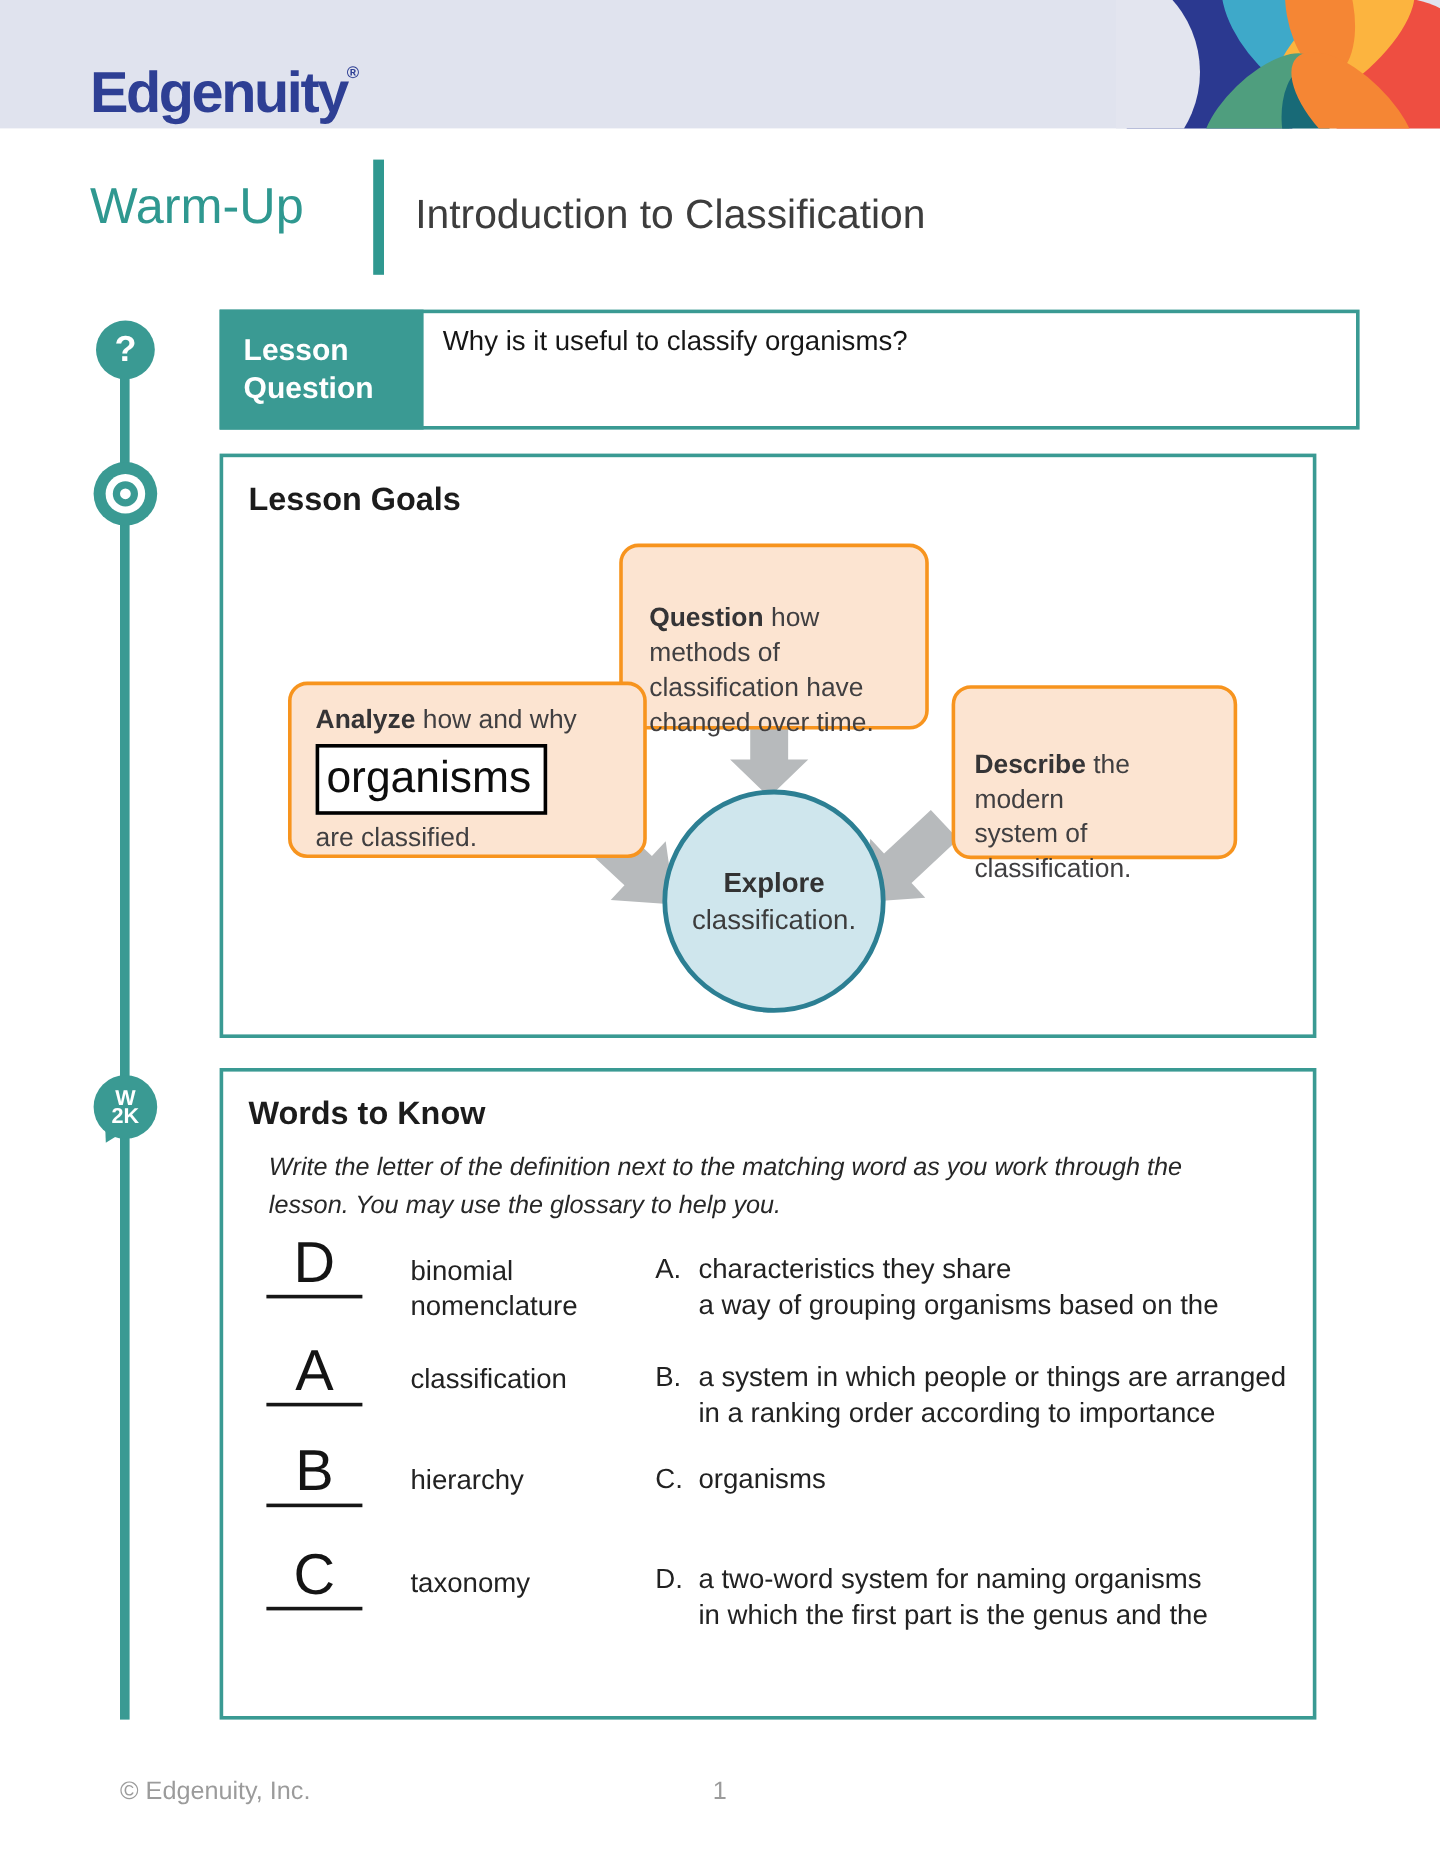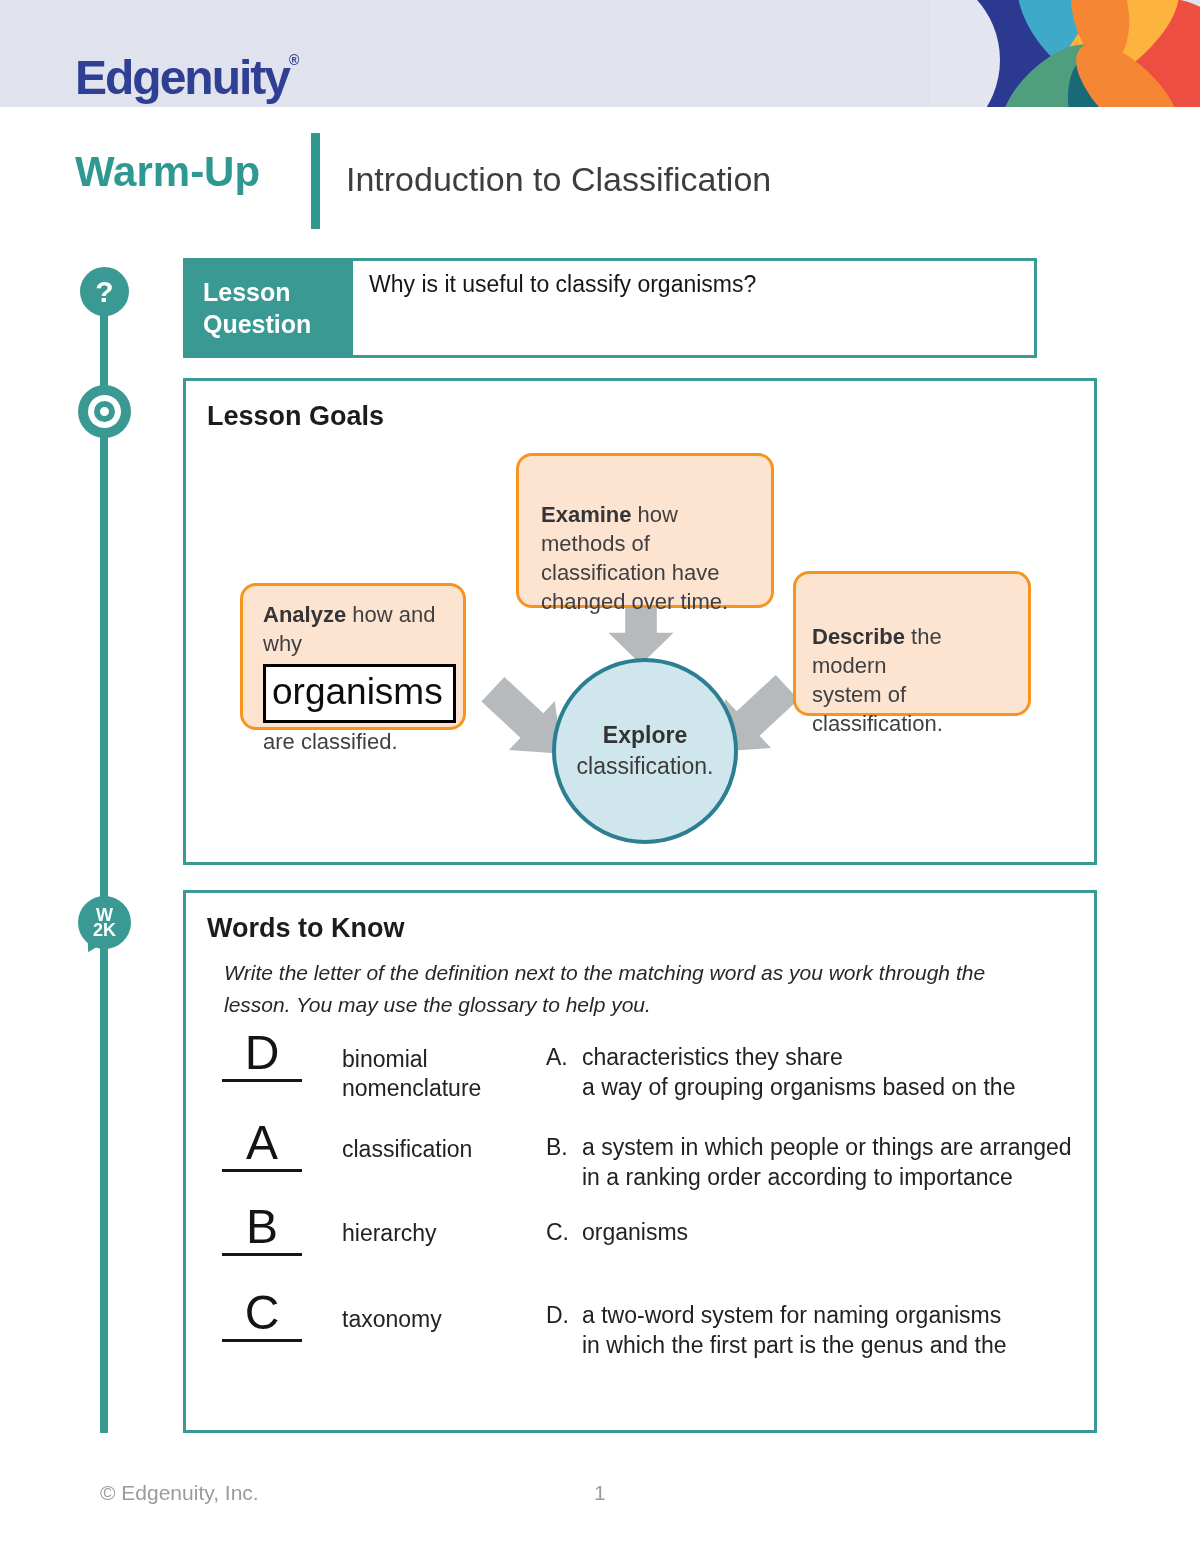--- a/index.html
+++ b/index.html
@@ -7,55 +7,55 @@
         font-family:"Liberation Sans","DejaVu Sans",sans-serif;color:#1e1e1e;}
 
   
   .header-bar{position:absolute;left:0;top:8;width:1200px;height:107px;background:#e0e3ee;}
   .brand{position:absolute;left:75px;top:50px;font-size:48px;font-weight:700;letter-spacing:-2px;
          color:#2e3f94;}
   .brand sup{font-size:14px;font-weight:700;letter-spacing:0;vertical-align:top;position:relative;top:2px;}
   .pinwheel{position:absolute;right:0;top:0;width:270px;height:107px;}
 
   
-  .warmup{position:absolute;left:75px;top:148px;font-size:42px;font-weight:700;color:#2f9890;}
+  .warmup{position:absolute;left:75px;top:148px;font-size:42px;font-weight:400;color:#2f9890;}
   .title-divider{position:absolute;left:311px;top:133px;width:9px;height:96px;background:#2f9890;}
   .lesson-title{position:absolute;left:346px;top:160px;font-size:34px;color:#3d3d3d;}
 
   
   .timeline-line{position:absolute;left:100px;top:291px;width:8px;height:1142px;background:#3a9a93;}
   .tl-icon{position:absolute;background:#3a9a93;border-radius:50%;display:flex;align-items:center;
            justify-content:center;color:#fff;}
   .q-icon{left:80px;top:267px;width:49px;height:49px;font-size:30px;font-weight:700;}
   .target-icon{left:78px;top:385px;width:53px;height:53px;}
   .target-mid{width:33px;height:33px;border-radius:50%;background:#fff;display:flex;align-items:center;justify-content:center;}
   .target-core{width:21px;height:21px;border-radius:50%;border:6px solid #3a9a93;background:#fff;box-sizing:border-box;}
   .w2k-icon{left:78px;top:896px;width:53px;height:53px;flex-direction:column;line-height:0.82;
             font-weight:700;font-size:18px;text-align:center;}
   .w2k-tail{position:absolute;left:84px;top:941px;width:0;height:0;
             border-left:7px solid transparent;border-right:7px solid transparent;border-top:12px solid #3a9a93;
             transform:rotate(28deg);}
 
   
-  .lq{position:absolute;left:183px;top:258px;width:854px;height:100px;border:3px solid #3a9a93;
+  .lq{position:absolute;left:183px;top:258px;width:950px;height:100px;border:3px solid #3a9a93;
       box-sizing:border-box;display:flex;}
   .lq-label{width:170px;background:#3a9a93;color:#fff;font-weight:700;font-size:25px;line-height:1.3;
             display:flex;align-items:center;padding-left:20px;box-sizing:border-box;margin:-3px 0 -3px -3px;}
   .lq-body{flex:1;padding:10px 16px;font-size:23px;color:#161616;border-radius:25px;}
 
   
   .goals{position:absolute;left:183px;top:378px;width:914px;height:487px;border:3px solid #3a9a93;
          box-sizing:border-box;}
   .box-heading{position:absolute;left:21px;top:20px;font-size:27px;font-weight:700;color:#1c1c1c;text-align:center;}
   .goals-svg{position:absolute;left:0;top:0;width:100%;height:100%;z-index:1;}
   .goal-box{position:absolute;background:#fce4d1;border:3px solid #f7941e;border-radius:16px;
             box-sizing:border-box;z-index:2;font-size:22px;color:#403f41;line-height:1.32;}
   .goal-box b{color:#353436;}
   .goal-examine{left:330px;top:72px;width:258px;height:155px;padding:44px 20px 0 22px;}
-  .goal-analyze{left:54px;top:202px;width:226px;height:147px;padding:14px 16px 0 20px;}
+  .goal-analyze{left:54px;top:187px;width:299px;height:147px;padding:14px 16px 0 20px;}
   .goal-describe{left:607px;top:190px;width:238px;height:145px;padding:48px 14px 0 16px;}
   .answer-box{display:inline-block;margin:6px 0 4px 0;background:#fff;border:3px solid #000;
               padding:1px 10px 3px 6px;font-size:37px;color:#0d0d0d;}
   .goal-circle{position:absolute;left:366px;top:277px;width:186px;height:186px;border-radius:50%;
                background:#cfe6ed;border:4px solid #2c7f93;box-sizing:border-box;z-index:3;
                display:flex;flex-direction:column;align-items:center;justify-content:center;
                font-size:23px;color:#3c3c3c;line-height:1.35;}
   .goal-circle b{color:#333;}
 
   
@@ -125,21 +125,21 @@
 
     <svg class="goals-svg" viewBox="0 0 914 487" aria-hidden="true">
       <g fill="#b7babc">
         <path d="M0,-16 H26 V-33 L58,0 L26,33 V16 H0 Z" transform="translate(458,229) rotate(90)"></path>
         <path d="M0,-17 H54 V-34 L96,0 L54,34 V17 H0 Z" transform="translate(308,312) rotate(43)"></path>
         <path d="M0,-17 H54 V-34 L96,0 L54,34 V17 H0 Z" transform="translate(606,310) rotate(137)"></path>
       </g>
     </svg>
 
     <div class="goal-box goal-examine">
-      <b>Examine</b><span> how methods of</span>
+      <b>Question</b><span> how methods of</span>
       <div>classification have</div>
       <div>changed over time.</div>
     </div>
 
     <div class="goal-box goal-analyze">
       <b>Analyze</b><span> how and why</span>
       <div><span class="answer-box">organisms</span></div>
       <div>are classified.</div>
     </div>
 

